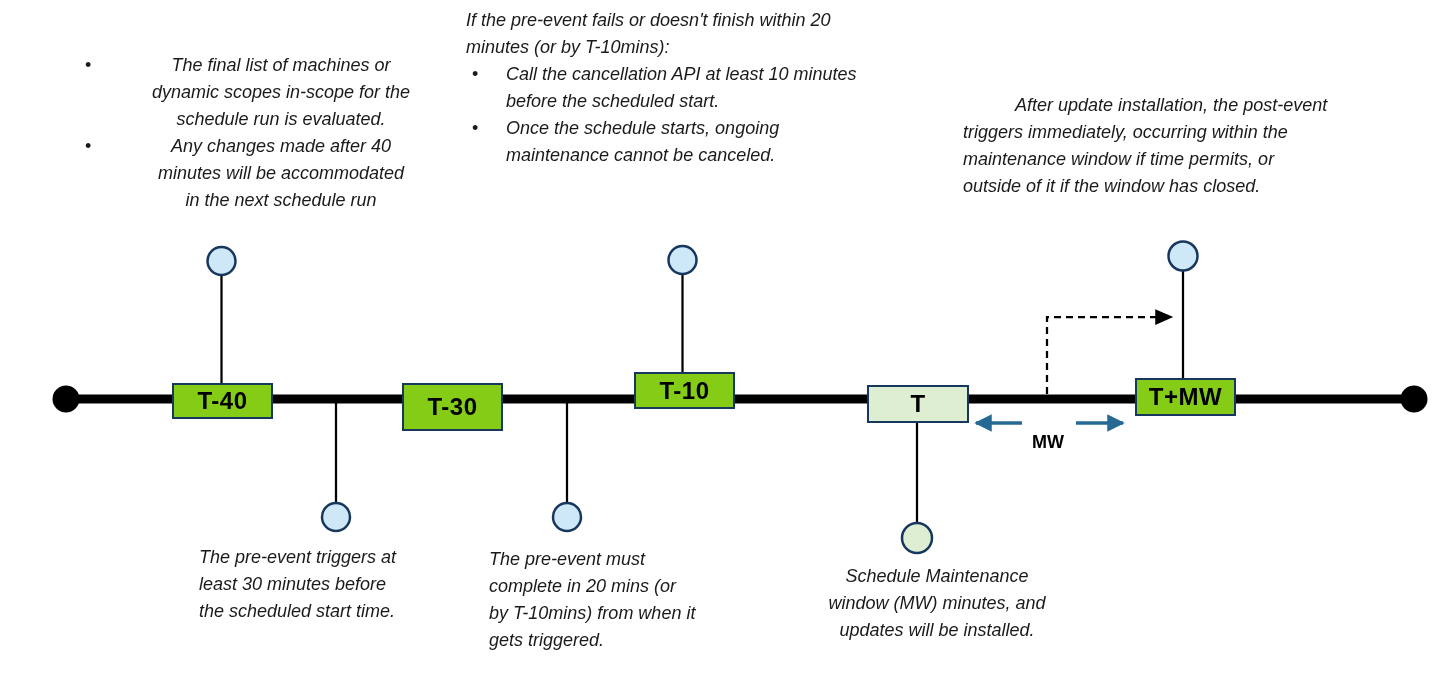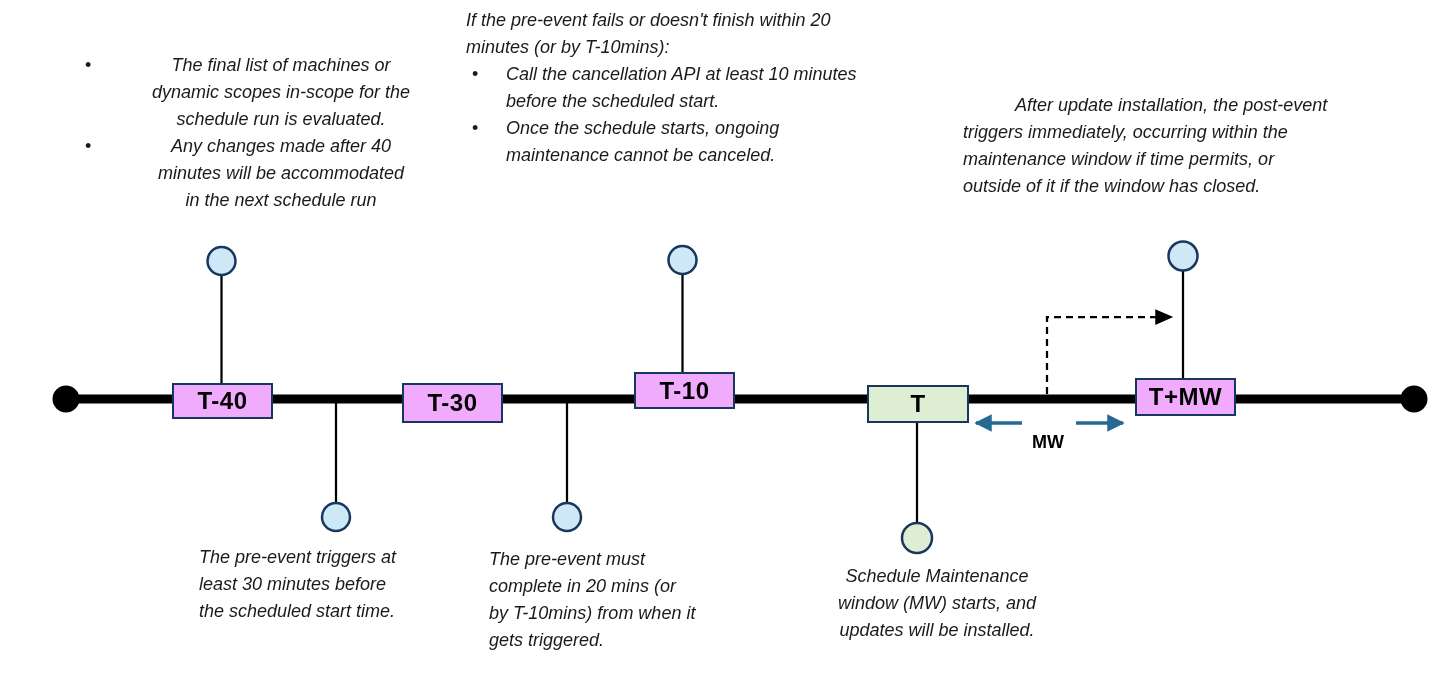--- a/index.html
+++ b/index.html
@@ -31,21 +31,21 @@
     content: "\2022";
     flex: 0 0 34px;
     text-align: left;
     padding-left: 2px;
   }
   .bullet-row .bullet-text { flex: 1 1 auto; }
   .milestone {
     position: absolute;
     box-sizing: border-box;
     border: 2.5px solid #17375e;
-    background: #f0abfc;
+    background: #84cc16;
     display: flex;
     align-items: center;
     justify-content: center;
     font-weight: bold;
     font-size: 24px;
     color: #000000;
     z-index: 3;
     letter-spacing: 0.5px;
   }
   .milestone.green { background: #deeed3; }
@@ -130,31 +130,31 @@
 maintenance cannot be canceled.</div>
     </div>
   </div>
 
   <div class="note pre indent-first" style="left:963px; top:60px; width:445px;margin-top:32px;">After update installation, the post-event
 triggers immediately, occurring within the
 maintenance window if time permits, or
 outside of it if the window has closed.</div>
 
   <div class="milestone" style="left:172px; top:383px; width:101px; height:36px;">T-40</div>
-  <div class="milestone" style="left:402px; top:383px; width:101px; height:40px;">T-30</div>
+  <div class="milestone" style="left:402px; top:383px; width:101px; height:48px;">T-30</div>
   <div class="milestone" style="left:634px; top:372px; width:101px; height:37px;">T-10</div>
   <div class="milestone green" style="left:867px; top:385px; width:102px; height:38px;">T</div>
   <div class="milestone" style="left:1135px; top:378px; width:101px; height:38px;">T+MW</div>
 
   <div class="mw-label" style="left:1024px; top:413px; width:48px;margin-top:19px;">MW</div>
 
   <div class="caption pre" style="left:199px; top:544px; width:240px;">The pre-event triggers at
 least 30 minutes before
 the scheduled start time.</div>
   <div class="caption pre" style="left:489px; top:546px; width:250px;">The pre-event must
 complete in 20 mins (or
 by T-10mins) from when it
 gets triggered.</div>
   <div class="caption pre centered" style="left:818px; top:563px; width:238px;">Schedule Maintenance
-window (MW) starts, and
+window (MW) minutes, and
 updates will be installed.</div>
 
 </div>
 
 </body></html>

